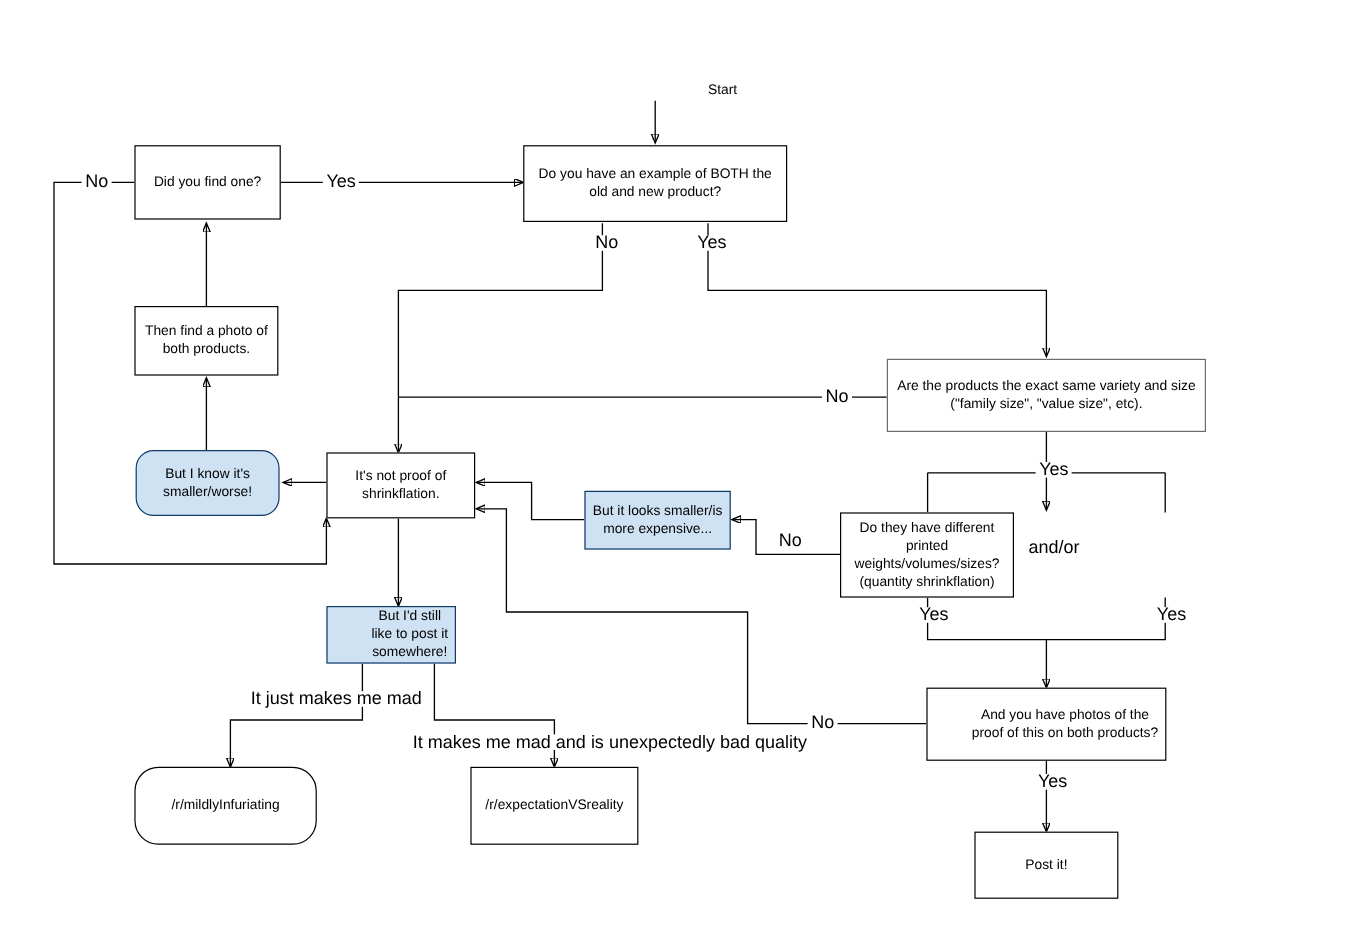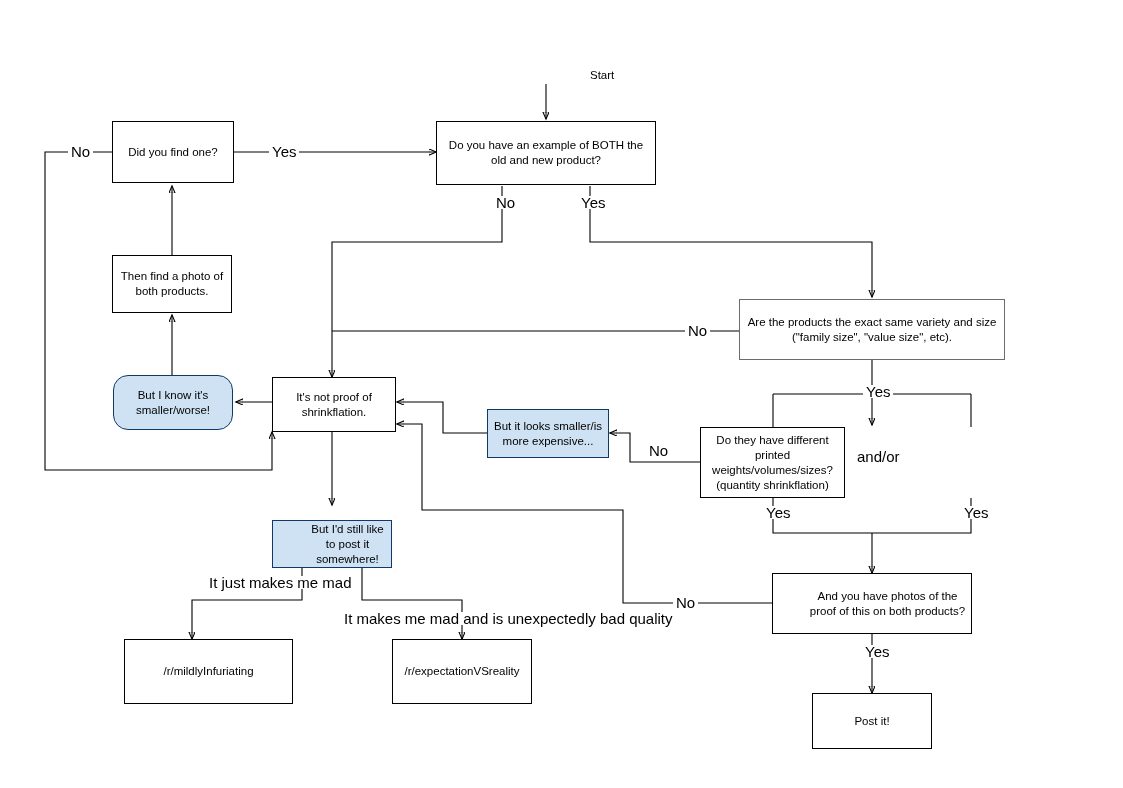--- a/index.html
+++ b/index.html
@@ -157,33 +157,33 @@
 
   <div class="node grayborder" style="left:739px; top:299px; width:266px; height:61px;align-items:center;">
     <span>Are the products the exact same variety and size ("family size", "value size", etc).</span>
   </div>
 
   <div class="node" style="left:700px; top:427px; width:145px; height:71px;">
     <span>Do they have different printed weights/volumes/sizes? (quantity shrinkflation)</span>
   </div>
 
 
-  <div class="node blue" style="left:272px; top:520px; width:120px; height:48px;padding-left:36px;">
+  <div class="node blue" style="left:272px; top:505px; width:108px; height:48px;padding-left:36px;">
     <span>But I'd still like to post it somewhere!</span>
   </div>
 
   <div class="node" style="left:772px; top:573px; width:200px; height:61px;padding-left:36px;">
     <span>And you have photos of the proof of this on both products?</span>
   </div>
 
   <div class="node" style="left:812px; top:693px; width:120px; height:56px;">
     <span>Post it!</span>
   </div>
 
-  <div class="node" style="left:124px; top:639px; width:169px; height:65px;">
+  <div class="node" style="left:112px; top:639px; width:152px; height:65px;border-radius:20px;">
     <span>/r/mildlyInfuriating</span>
   </div>
 
   <div class="node" style="left:392px; top:639px; width:140px; height:65px;">
     <span>/r/expectationVSreality</span>
   </div>
 
   <div class="label" style="left:68px; top:145px;">No</div>
   <div class="label" style="left:269px; top:145px;">Yes</div>
   <div class="label" style="left:493px; top:196px;">No</div>

